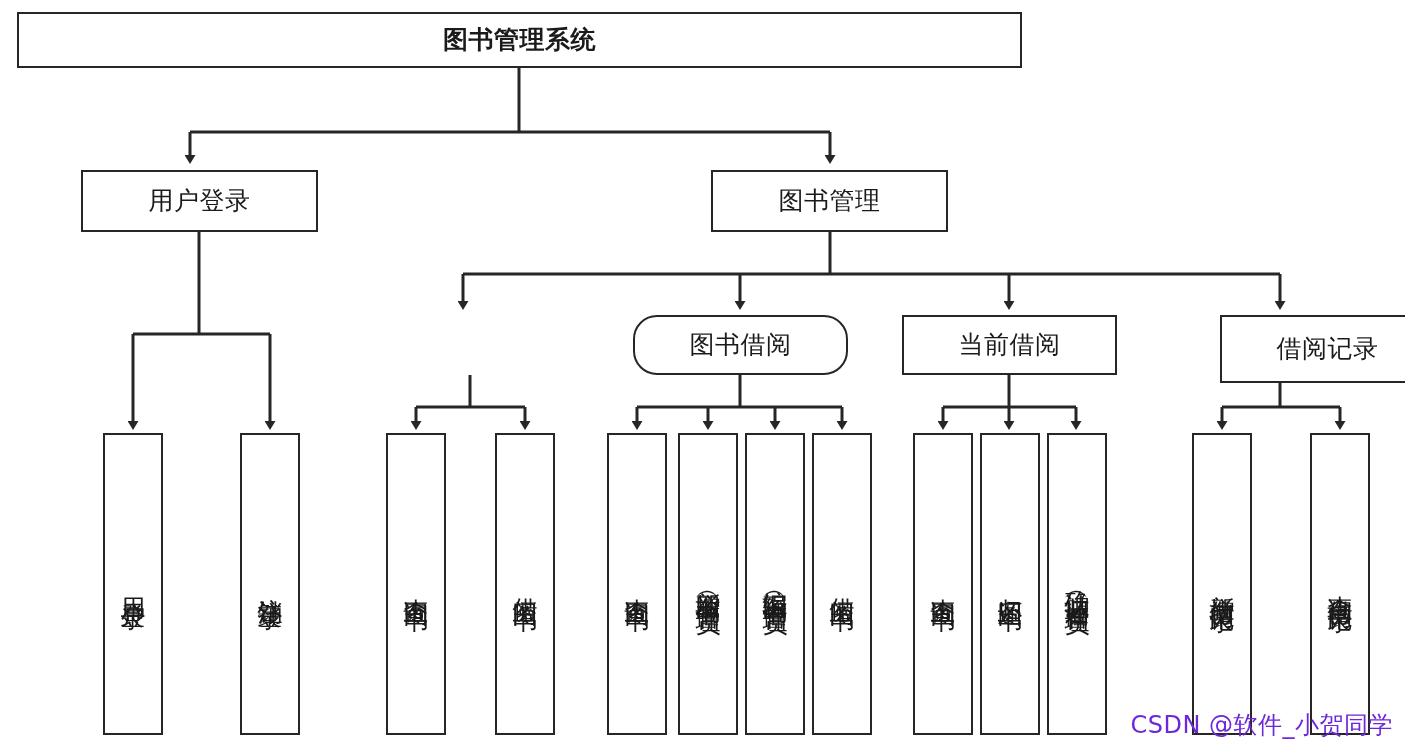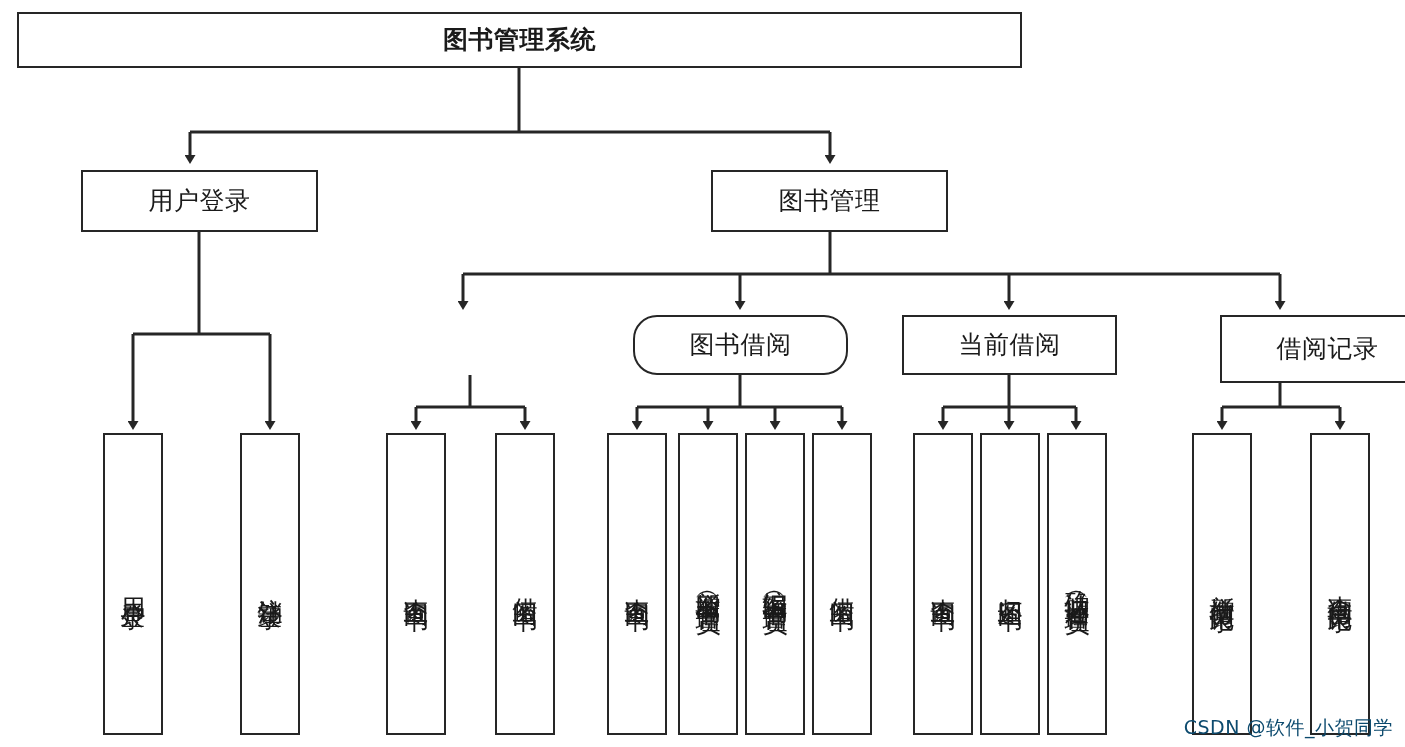--- a/index.html
+++ b/index.html
@@ -53,22 +53,22 @@
     writing-mode: vertical-rl;
     text-orientation: upright;
     font-size: 25px;
     letter-spacing: 3px;
     line-height: 1;
   }
   #watermark {
     position: absolute;
     right: 12px;
     bottom: 6px;
-    font-size: 19px;
-    color: #0c4a6e;
+    font-size: 24px;
+    color: #6d28d9;
     letter-spacing: 0.5px;
     white-space: nowrap;
   }
 </style>
 </head>
 <body>
 
 <div id="canvas">
 
   <svg class="wires" viewBox="0 0 1405 747" xmlns="http://www.w3.org/2000/svg">

